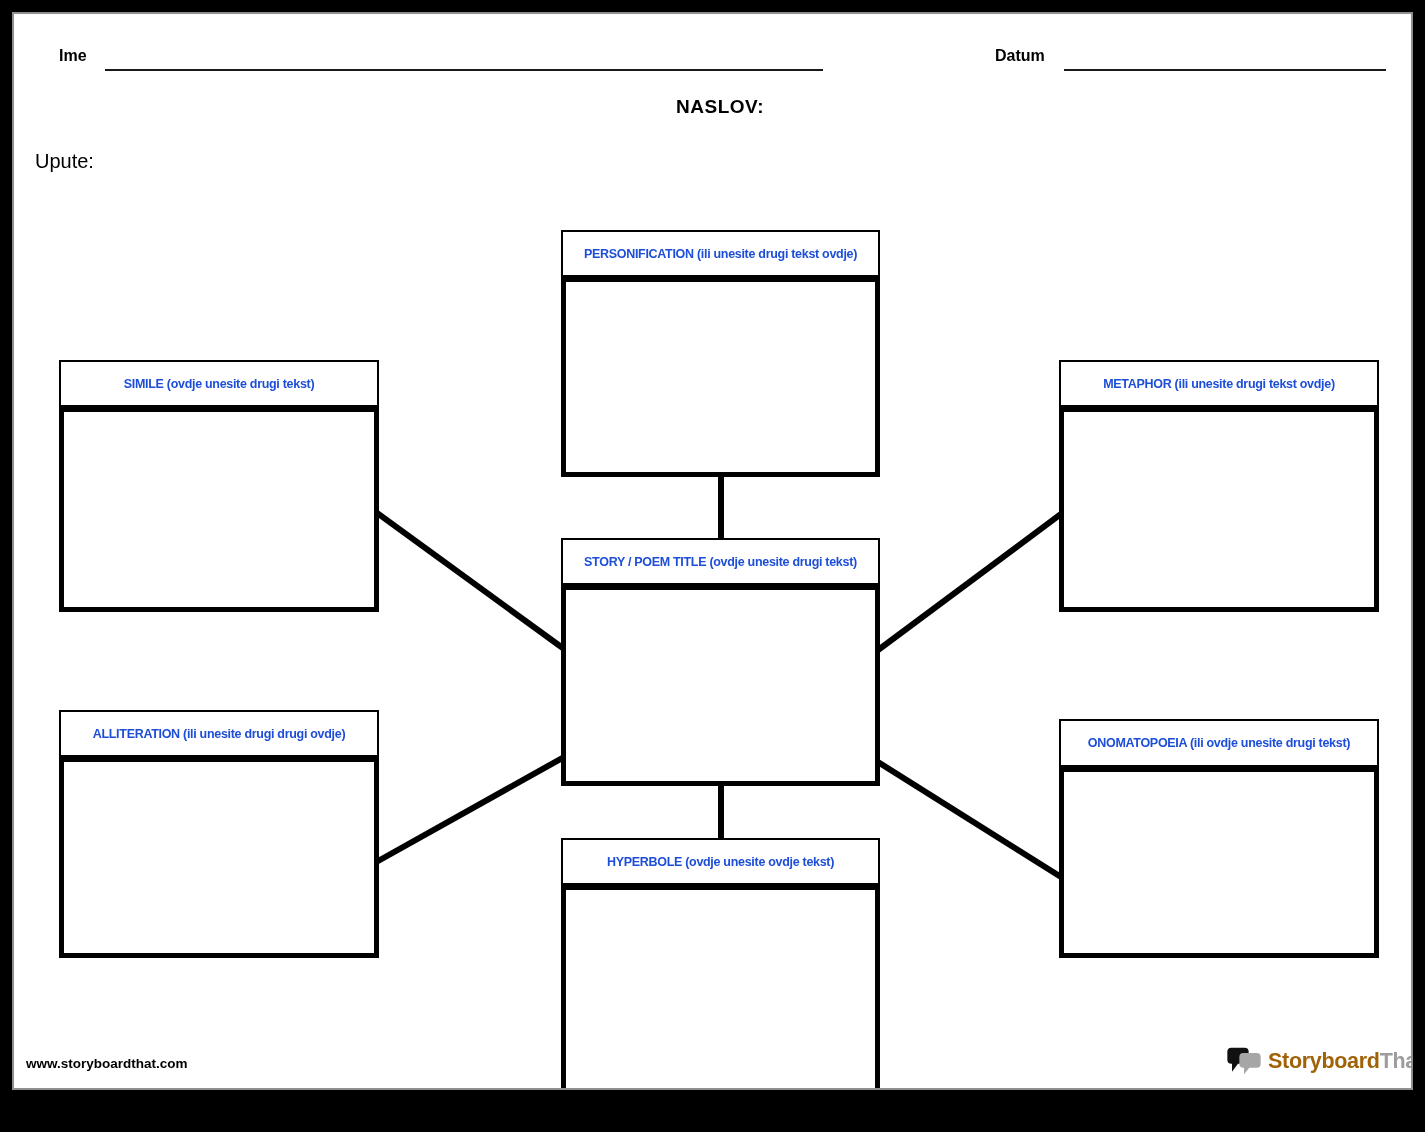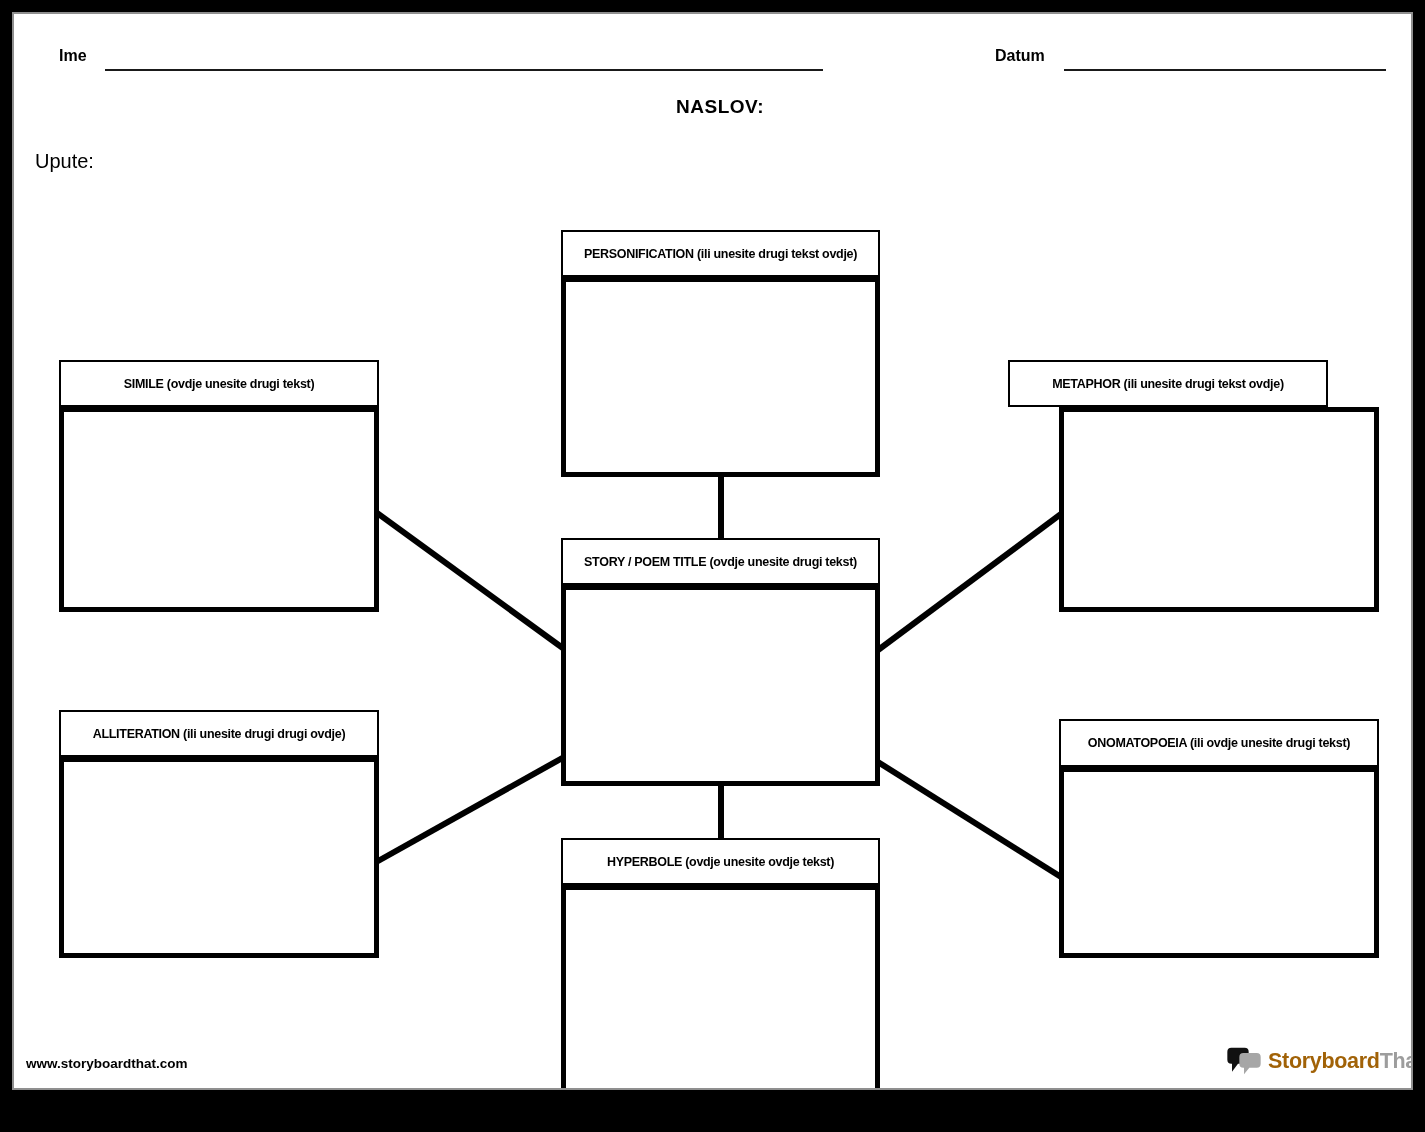--- a/index.html
+++ b/index.html
@@ -69,21 +69,21 @@
     background: #fff;
     border: 2px solid #000;
     box-sizing: border-box;
     display: flex;
     align-items: center;
     justify-content: center;
     font-size: 12.5px;
     font-weight: bold;
     letter-spacing: -0.3px;
     white-space: nowrap;
-    color: #000000;
+    color: #1d4ed8;
   }
   .node-body {
     position: absolute;
     z-index: 2;
     background: #fff;
     border: 5px solid #000;
     box-sizing: border-box;
   }
 
   
@@ -138,21 +138,21 @@
       <line x1="348" y1="856" x2="568" y2="733" stroke="#000" stroke-width="6"></line>
       <line x1="1063" y1="873" x2="848" y2="738" stroke="#000" stroke-width="6"></line>
     </svg>
 
     <div class="node-header" style="left:547px; top:216px; width:319px; height:47px;">PERSONIFICATION (ili unesite drugi tekst ovdje)</div>
     <div class="node-body" style="left:547px; top:263px; width:319px; height:200px;"></div>
 
     <div class="node-header" style="left:45px; top:346px; width:320px; height:47px;">SIMILE (ovdje unesite drugi tekst)</div>
     <div class="node-body" style="left:45px; top:393px; width:320px; height:205px;"></div>
 
-    <div class="node-header" style="left:994px; top:346px; width:320px; height:47px;">METAPHOR (ili unesite drugi tekst ovdje)</div>
+    <div class="node-header" style="left:1045px; top:346px; width:320px; height:47px;">METAPHOR (ili unesite drugi tekst ovdje)</div>
     <div class="node-body" style="left:1045px; top:393px; width:320px; height:205px;"></div>
 
     <div class="node-header" style="left:547px; top:524px; width:319px; height:47px;">STORY / POEM TITLE (ovdje unesite drugi tekst)</div>
     <div class="node-body" style="left:547px; top:571px; width:319px; height:201px;"></div>
 
     <div class="node-header" style="left:45px; top:696px; width:320px; height:47px;">ALLITERATION (ili unesite drugi drugi ovdje)</div>
     <div class="node-body" style="left:45px; top:743px; width:320px; height:201px;"></div>
 
     <div class="node-header" style="left:1045px; top:705px; width:320px; height:48px;">ONOMATOPOEIA (ili ovdje unesite drugi tekst)</div>
     <div class="node-body" style="left:1045px; top:753px; width:320px; height:191px;"></div>

